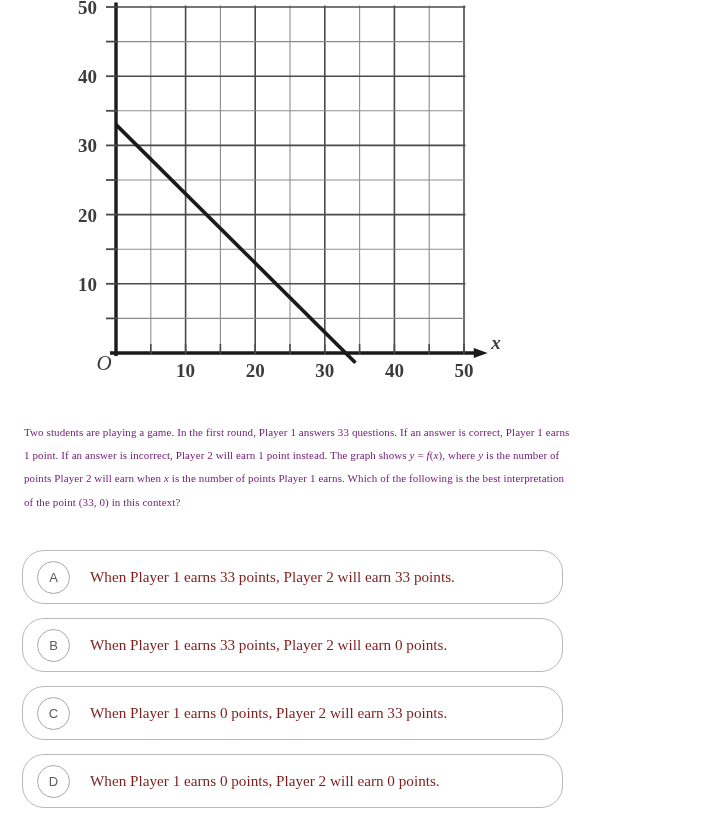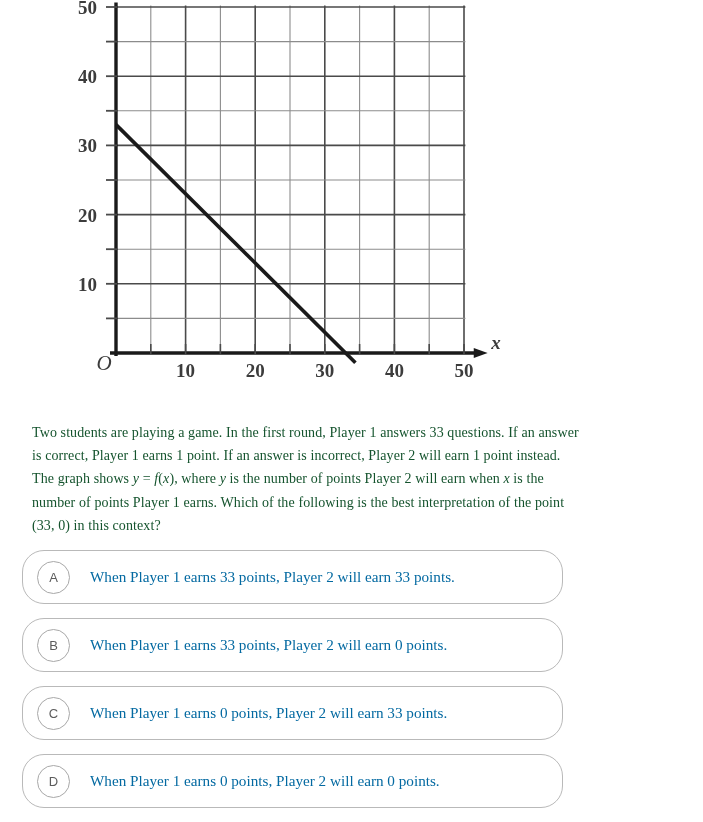--- a/index.html
+++ b/index.html
@@ -26,26 +26,26 @@
   }
   #graph-svg {
     position: absolute;
     left: 0;
     top: 0;
   }
 
   
   #question-stem {
     position: absolute;
-    left: 32px;
+    left: 24px;
     top: 421px;
     width: 548px;
-    font-size: 14px;
+    font-size: 11px;
     line-height: 23.2px;
-    color: #14532d;
+    color: #701a75;
     letter-spacing: 0.1px;
   }
   .mi { font-style: italic; }
 
   
   #choices {
     position: absolute;
     left: 22px;
     top: 550px;
     width: 542px;
@@ -73,21 +73,21 @@
     align-items: center;
     justify-content: center;
     font-family: "Liberation Sans", sans-serif;
     font-size: 13px;
     color: #5c5c5c;
     background: #fff;
   }
   .choice-text {
     margin-left: 20px;
     font-size: 15.2px;
-    color: #0369a1;
+    color: #7f1d1d;
     line-height: 20px;
   }
 </style>
 </head>
 <body>
 
 <div id="graph-figure">
   <svg id="graph-svg" width="703" height="395" viewBox="0 0 703 395">
     <g id="grid-group">
         <line x1="150.8" y1="5.6159999999999854" x2="150.8" y2="353" stroke="#8c8c8c" stroke-width="1.1"></line>

